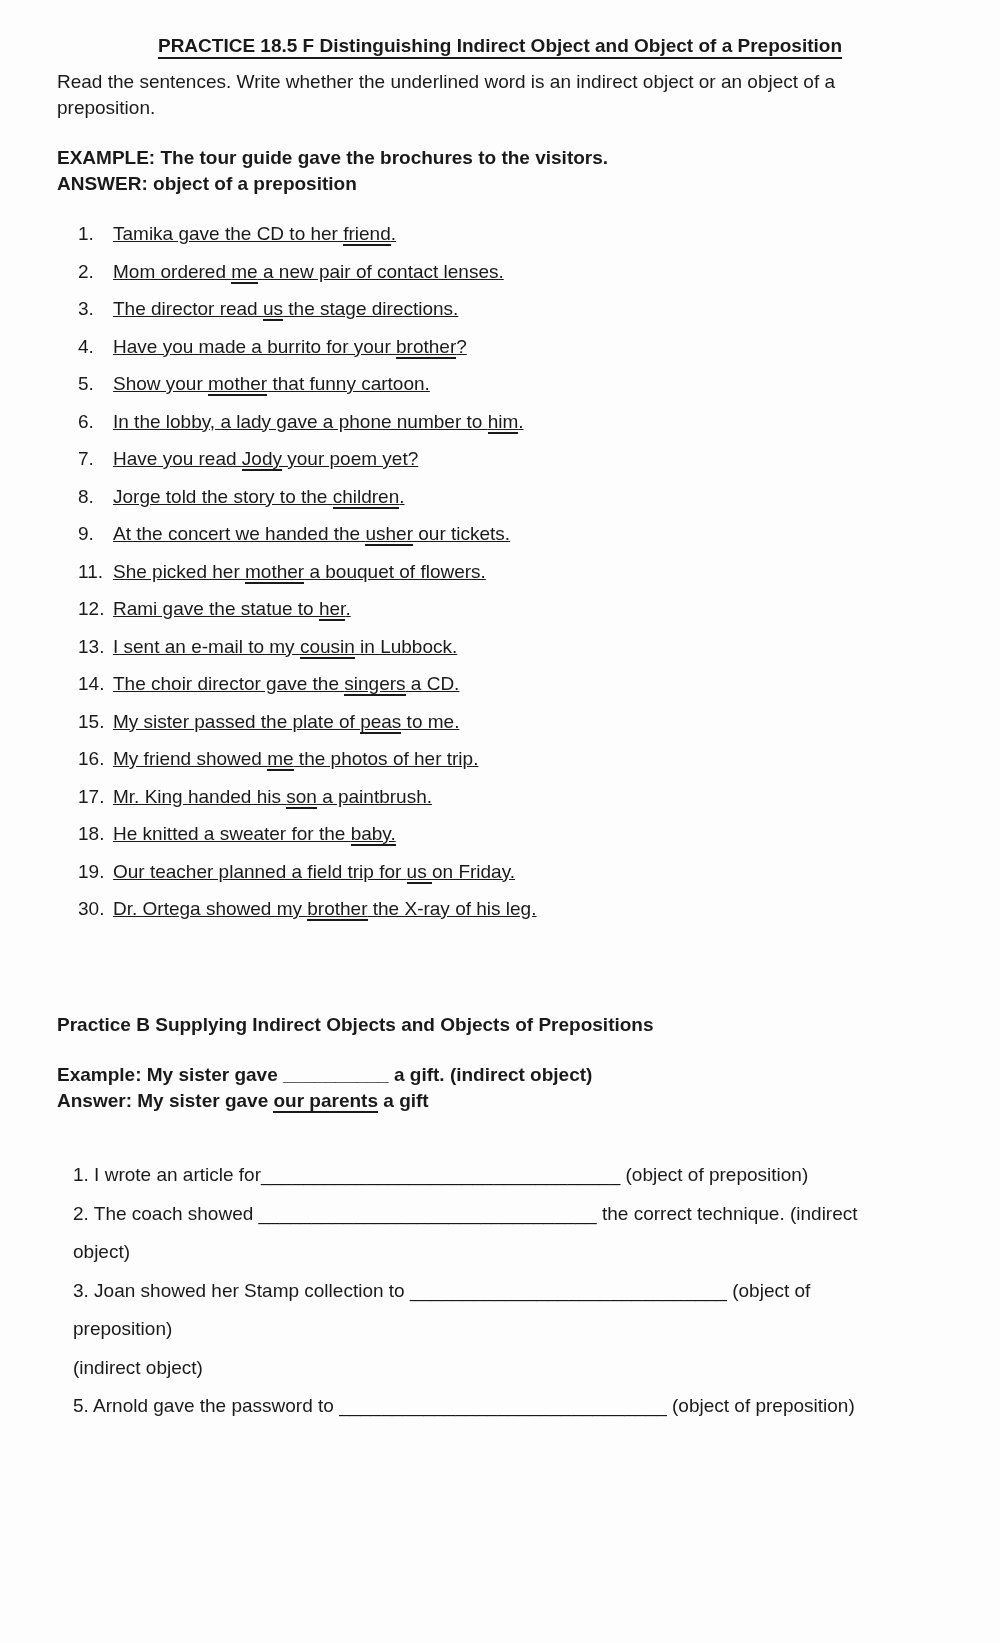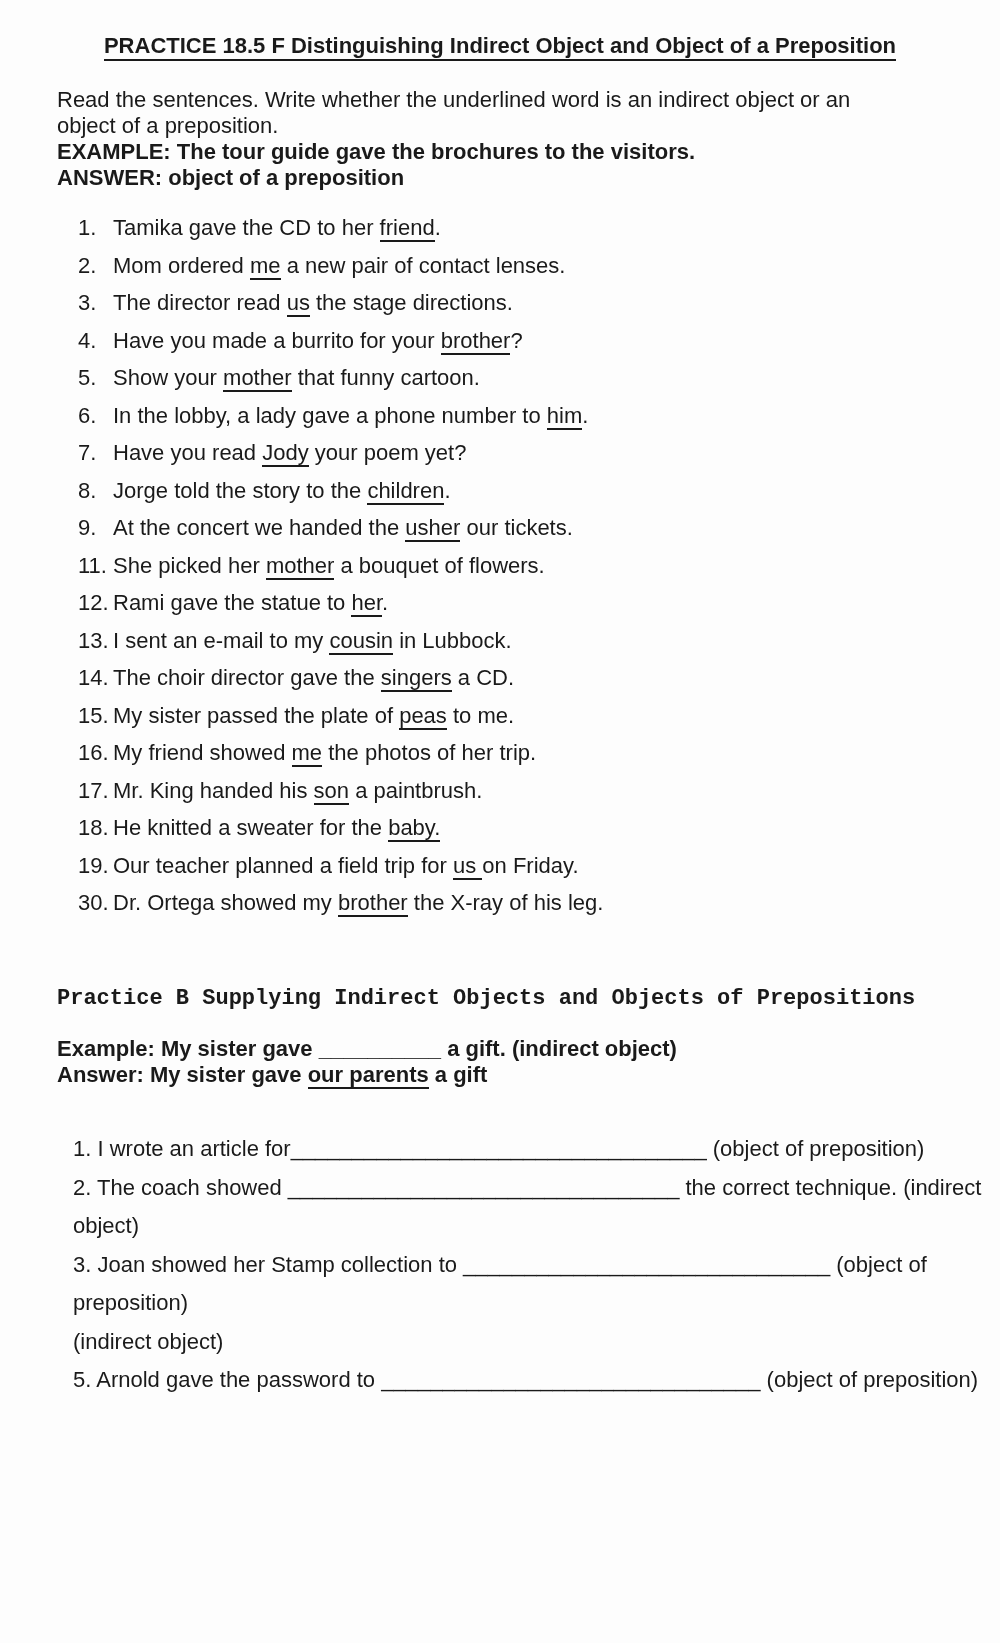--- a/index.html
+++ b/index.html
@@ -4,59 +4,59 @@
 <style>
   html, body { margin: 0; padding: 0; background: #e8e8e8; }
   .page {
     position: relative;
     width: 1000px;
     height: 1643px;
     margin: 0 auto;
     background: #fdfdfd;
     color: #1a1a1a;
     font-family: "Liberation Sans", "DejaVu Sans", sans-serif;
-    font-size: 22px;
+    font-size: 19px;
     box-sizing: border-box;
     padding: 33px 57px 0 57px;
     overflow: hidden;
   }
   .doc-title {
     text-align: center;
     font-weight: bold;
     line-height: 26px;
     white-space: nowrap;
   }
   .doc-title .u-title {
     border-bottom: 2px solid #1a1a1a;
     padding-bottom: 1px;
   }
   .intro {
-    margin-top: 28px;
+    margin-top: 10px;
     max-width: 800px;
     line-height: 26px;
   }
   .example-block {
+    margin-top: 24px;
     font-weight: bold;
     line-height: 26px;
   }
   .qa-list { margin-top: 24px; }
   .qa-item {
     display: flex;
     line-height: 26px;
     margin-bottom: 11.5px;
     padding-left: 21px;
   }
   .qa-num { flex: none; width: 35px; }
-  .qa-body { flex: 1; }
+  .qa-body { flex: 1; text-decoration: underline; }
   .u-word { border-bottom: 2px solid #1a1a1a; }
   .pb-heading {
-    margin-top: 70px;
+    margin-top: 90px;
     font-weight: bold;
     line-height: 26px;
-    font-family: Liberation Mono, monospace;
   }
   .pb-intro {
     max-width: 810px;
     line-height: 26px;
   }
   .pb-example {
     margin-top: 24px;
     font-weight: bold;
     line-height: 26px;
   }

